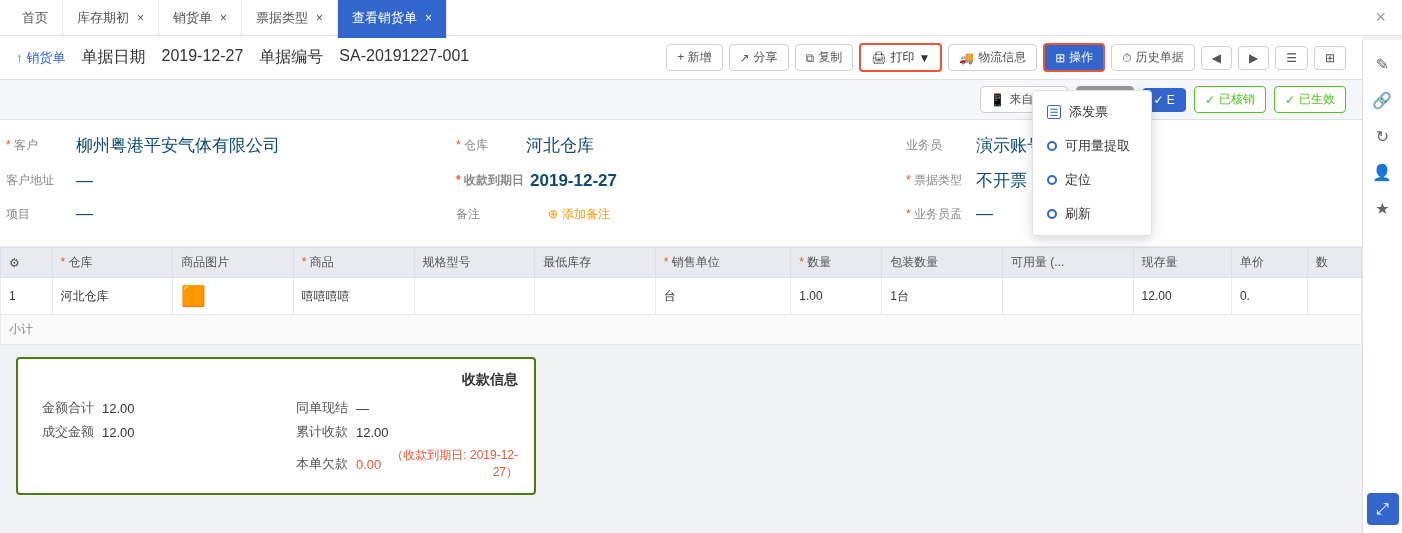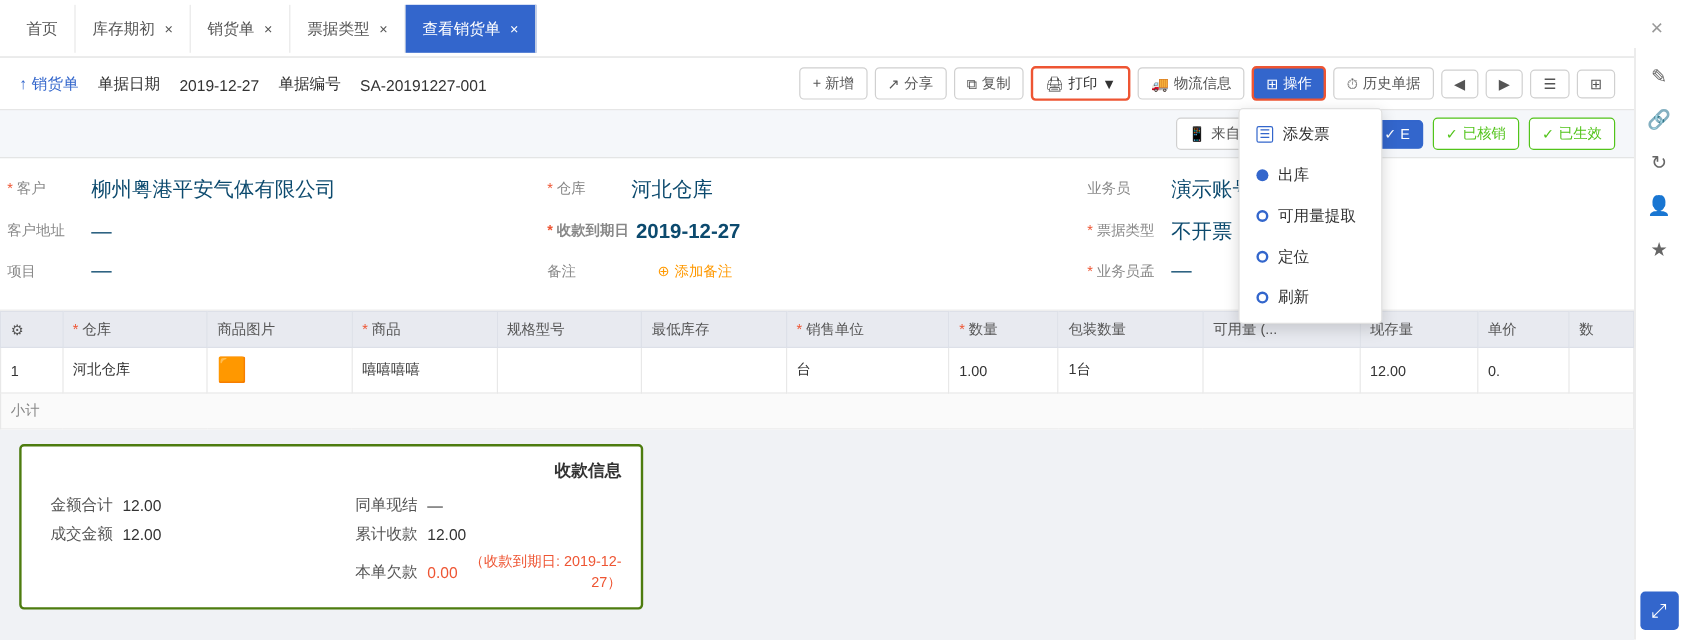--- a/index.html
+++ b/index.html
@@ -1,39 +1,39 @@
 <!DOCTYPE html>
 <html><head>
   <meta charset="utf-8">
   <style>
     * { box-sizing: border-box; margin: 0; padding: 0; }
     body { font-family: 'Microsoft YaHei', 'PingFang SC', sans-serif; font-size: 13px; background: #f0f2f5; color: #333; overflow: hidden; }
 
     
     .tab-bar {
       display: flex; align-items: center; background: #fff; border-bottom: 1px solid #e0e0e0;
-      padding: 0 8px; height: 48px; position: relative;
+      padding: 0 8px; height: 36px; position: relative;
     }
     .tab-item {
       display: flex; align-items: center; padding: 0 14px; height: 40px; cursor: pointer;
       border-right: 1px solid #e8e8e8; font-size: 13px; color: #555; white-space: nowrap;
     }
     .tab-item.active {
       background: #36c; color: #fff; border-radius: 0;
     }
     .tab-item .close-btn { margin-left: 8px; color: inherit; font-size: 12px; }
     .tab-close-right { margin-left: auto; font-size: 18px; color: #999; cursor: pointer; padding: 0 8px; }
 
     
     .doc-header {
       background: #fff; border-bottom: 1px solid #e0e0e0;
       display: flex; align-items: center; padding: 0 16px; height: 44px; gap: 16px;
     }
     .doc-title-icon { color: #36c; font-size: 13px; display: flex; align-items: center; gap: 4px; }
-    .doc-meta { display: flex; align-items: flex-end; gap: 16px; font-size: 13px; color: #333; }
+    .doc-meta { display: flex; align-items: flex-start; gap: 16px; font-size: 16px; color: #333; }
     .doc-actions { margin-left: auto; display: flex; align-items: center; gap: 6px; }
     .btn-action {
       display: inline-flex; align-items: center; gap: 4px; padding: 4px 10px;
       border: 1px solid #d0d0d0; border-radius: 4px; background: #fff; cursor: pointer;
       font-size: 12px; color: #555; white-space: nowrap;
     }
     .btn-action.active-btn { background: #36c; color: #fff; border-color: #36c; }
     .btn-action.highlight { border: 2px solid #e53; color: #333; }
 
     
@@ -339,24 +339,20 @@
 </div>
 
 <div class="dropdown-menu" style="position:fixed; right:250px; top:90px;">
   <div class="dropdown-item">
     <div class="dropdown-icon-square">
       <span style="color:#36c;font-size:10px;">☰</span>
     </div>
     <span>添发票</span>
   </div>
   <div class="dropdown-item">
-    <div class="dropdown-icon-circle"></div>
-    <span>出库</span>
-  </div>
-  <div class="dropdown-item">
     <div style="width:10px;height:10px;border-radius:50%;border:2px solid #36c;"></div>
     <span>可用量提取</span>
   </div>
   <div class="dropdown-item">
     <div style="width:10px;height:10px;border-radius:50%;border:2px solid #36c;"></div>
     <span>定位</span>
   </div>
   <div class="dropdown-item">
     <div style="width:10px;height:10px;border-radius:50%;border:2px solid #36c;"></div>
     <span>刷新</span>

